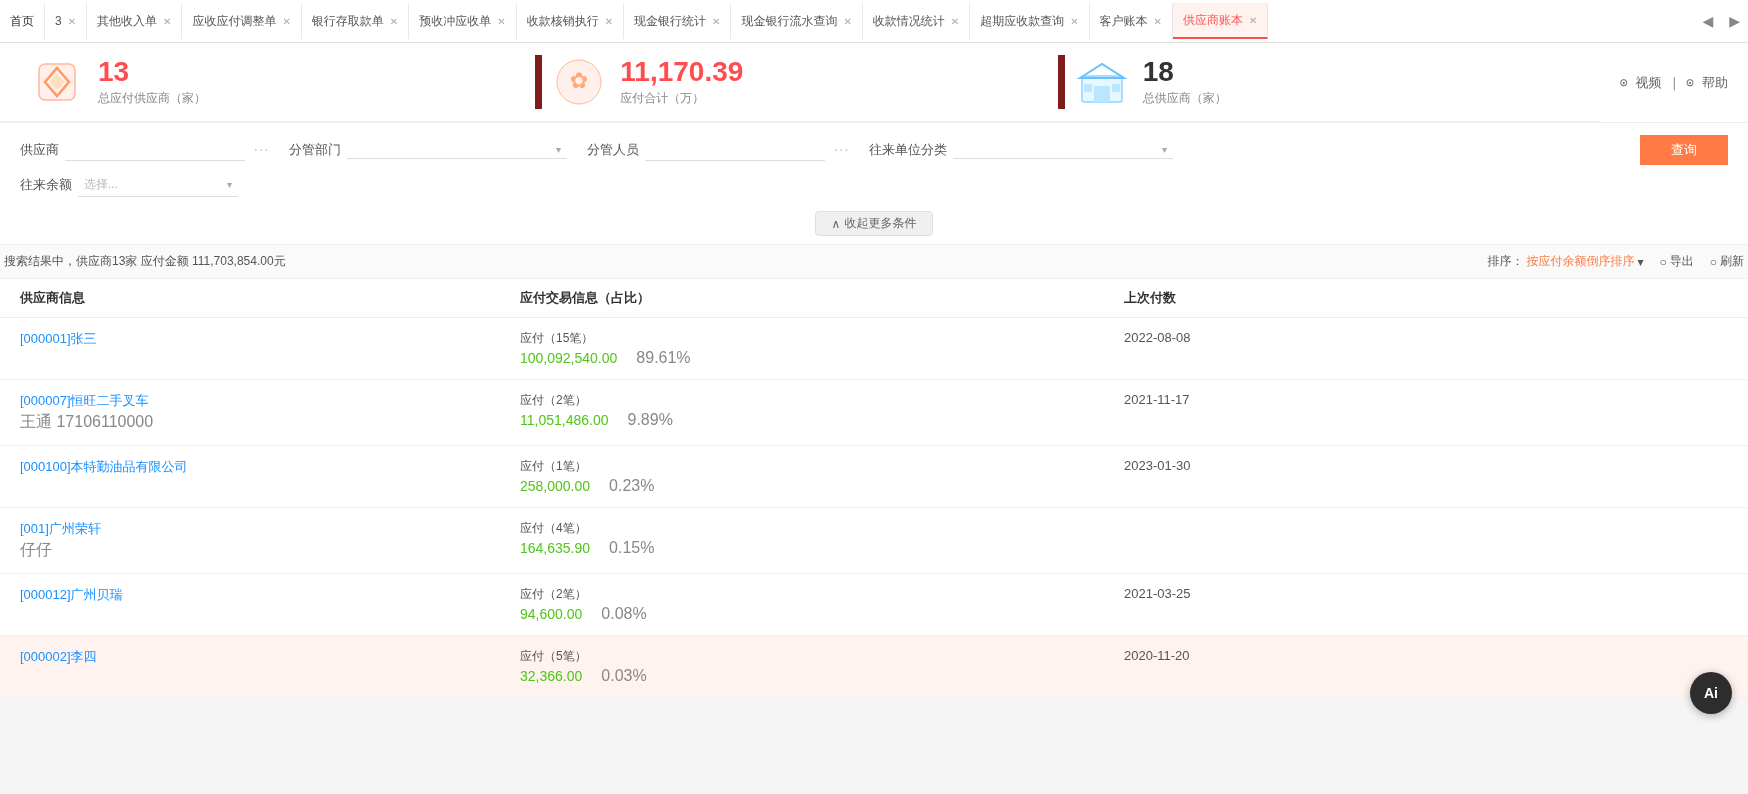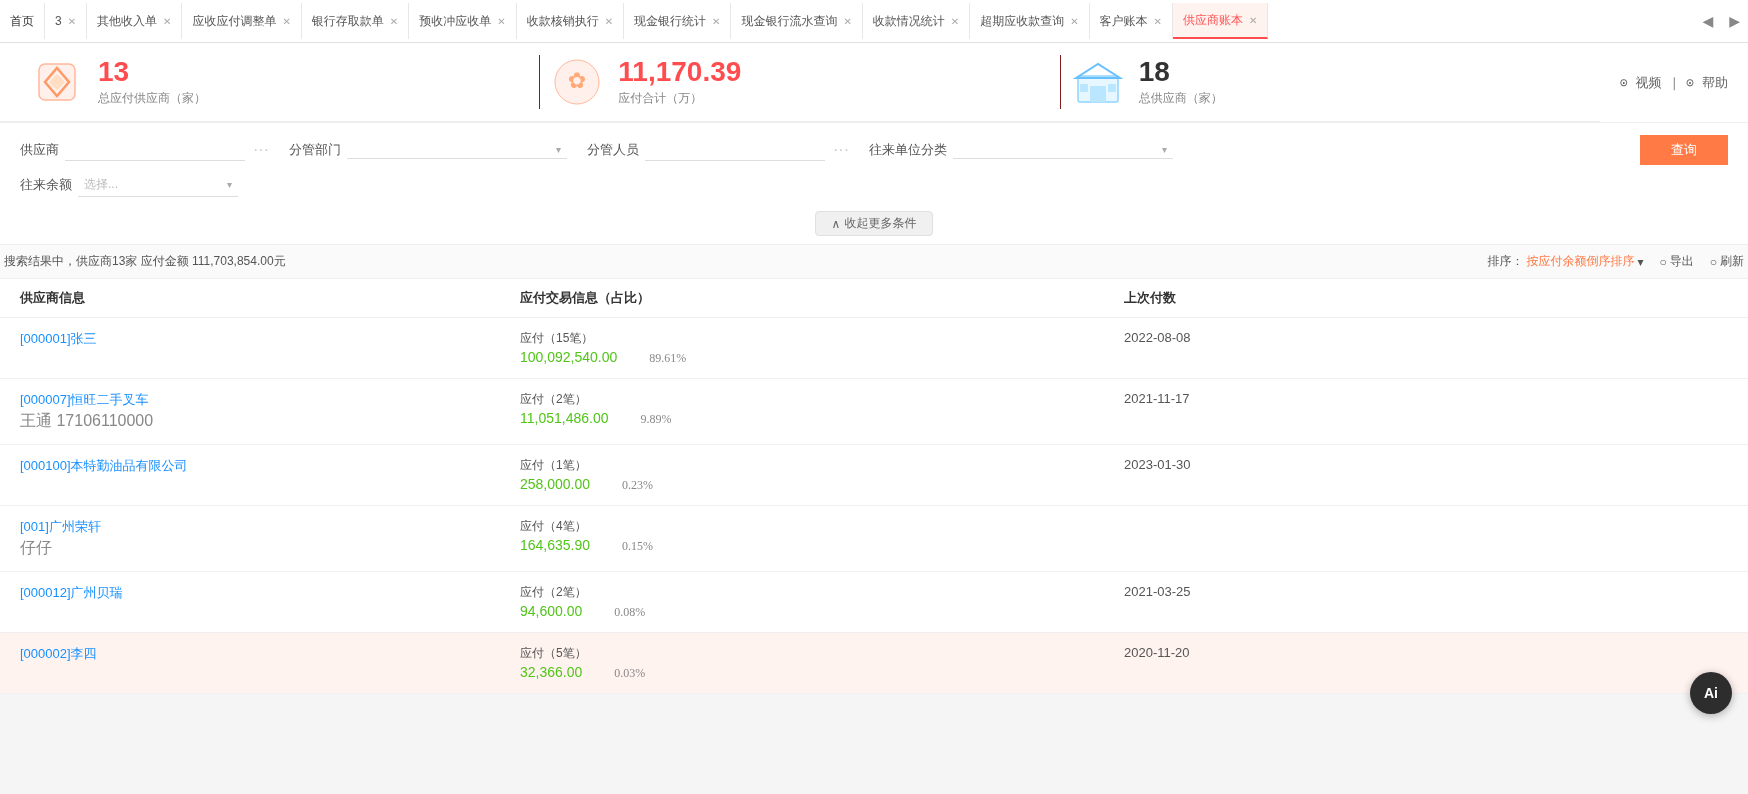--- a/index.html
+++ b/index.html
@@ -39,21 +39,21 @@
       display: flex;
       align-items: stretch;
       padding: 12px 20px;
       border-bottom: 1px solid #eee;
       gap: 0;
     }
     .stat-block {
       display: flex;
       align-items: center;
       padding: 0 40px 0 10px;
-      border-right: 1px solid #7f1d1d;
+      border-right: 7px solid #7f1d1d;
       gap: 14px;
       flex: 1;
     }
     .stat-block:last-child { border-right: none; }
     .stat-icon { width: 54px; height: 54px; display: flex; align-items: center; justify-content: center; }
     .stat-icon svg { width: 52px; height: 52px; }
     .stat-info { display: flex; flex-direction: column; }
     .stat-number { font-size: 28px; font-weight: bold; color: #ff4d4f; line-height: 1.1; }
     .stat-number.dark { color: #333; }
     .stat-label { font-size: 12px; color: #888; margin-top: 2px; }
@@ -174,22 +174,22 @@
       border-bottom: 1px solid #f0f0f0;
       align-items: start;
     }
     .table-row.highlighted { background: #fff3f0; }
 
     .supplier-name a { color: #1890ff; text-decoration: none; font-size: 13px; }
     .supplier-sub { font-size: 16px; color: #888; margin-top: 2px; }
 
     .tx-label { font-size: 12px; color: #555; margin-bottom: 2px; }
     .tx-amount { font-size: 14px; color: #52c41a; font-weight: 500; }
-    .tx-pct { font-size: 12px; color: #888; margin-left: 16px; font-family: Liberation Serif, serif; }
-    .tx-row { display: flex; align-items: baseline; gap: 16px; }
+    .tx-pct { font-size: 16px; color: #888; margin-left: 16px; }
+    .tx-row { display: flex; align-items: baseline; gap: 3px; }
 
     .last-pay { font-size: 13px; color: #555; }
   </style>
 </head>
 <body>
 
 <div class="top-nav">
   <div class="nav-tab home">
     <span>首页</span>
   </div>

